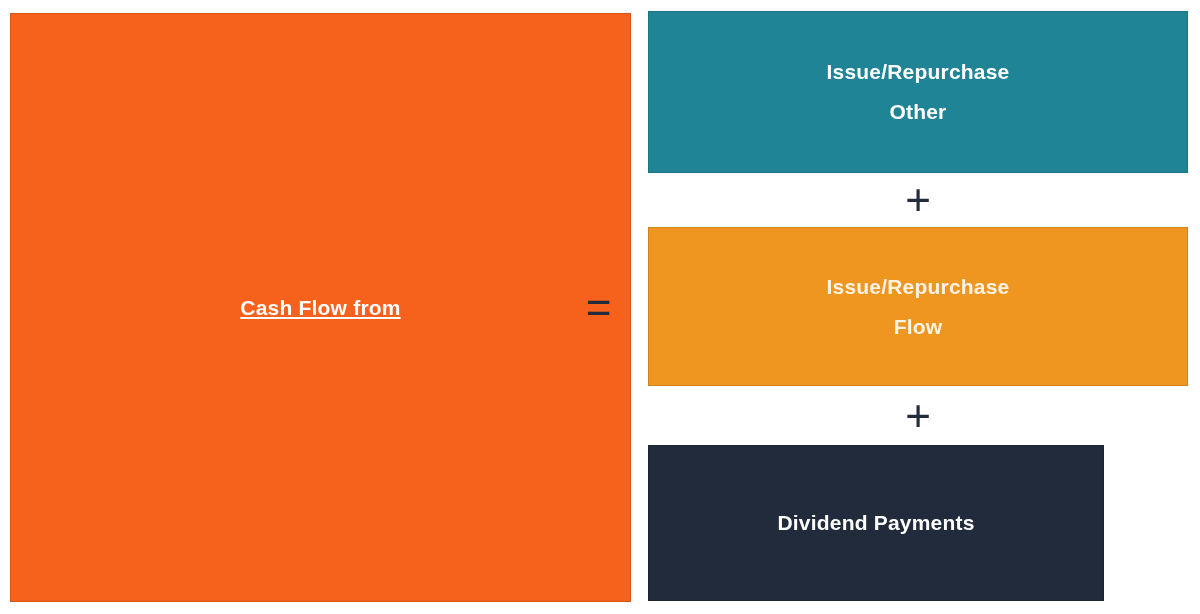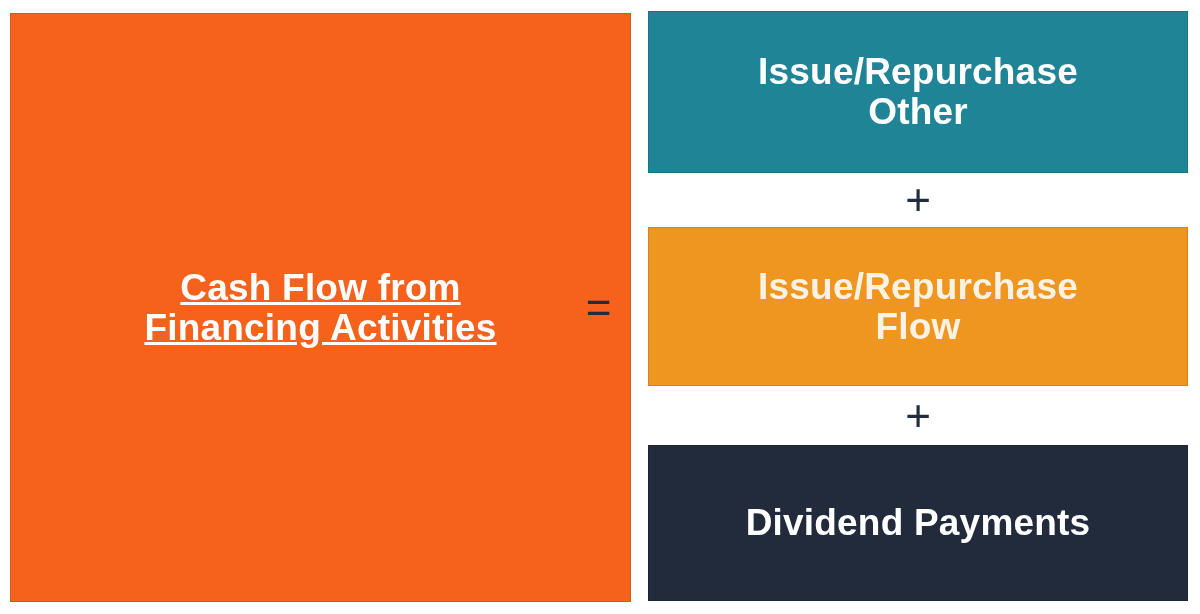--- a/index.html
+++ b/index.html
@@ -18,50 +18,49 @@
   .box {
     position: absolute;
     display: flex;
     flex-direction: column;
     align-items: center;
     justify-content: center;
     text-align: center;
     box-shadow: inset 0 0 0 1px rgba(0,0,0,0.12);
   }
   .box .line {
-    font-size: 37px;
+    font-size: 21px;
     font-weight: 700;
     line-height: 40px;
     letter-spacing: 0.2px;
   }
   .result-box   { left: 10px;  top: 13px;  width: 621px; height: 589px; text-decoration: underline; }
   .equity-box   { left: 648px; top: 11px;  width: 540px; height: 162px; }
   .debt-box     { left: 648px; top: 227px; width: 540px; height: 159px; }
-  .dividend-box { left: 648px; top: 445px; width: 540px; height: 156px; }
+  .dividend-box { left: 648px; top: 445px; width: 456px; height: 156px; }
   .op-zone {
     position: absolute;
     display: flex;
     align-items: center;
     justify-content: center;
     font-size: 44px;
     font-weight: 400;
     line-height: 1;
   }
   .equals-zone { left: 549px; top: 13px;  width: 99px;  height: 589px; }
   .plus-zone-1 { left: 648px; top: 173px; width: 540px; height: 54px; }
   .plus-zone-2 { left: 648px; top: 386px; width: 540px; height: 59px; }
 </style>
 </head>
 <body>
 
 <div class="canvas">
 
   <div class="box result-box" style="background-color: rgb(246, 98, 28); color: rgb(255, 255, 255);">
     <div class="line">Cash Flow from</div>
-    <div class="line">Financing Activities</div>
   </div>
 
   <div class="op-zone equals-zone" style="color: rgb(34, 44, 61);">=</div>
 
   <div class="box equity-box" style="background-color: rgb(31, 132, 150); color: rgb(255, 255, 255);">
     <div class="line">Issue/Repurchase</div>
     <div class="line">Other</div>
   </div>
 
   <div class="op-zone plus-zone-1" style="color: rgb(34, 44, 61);">+</div>

